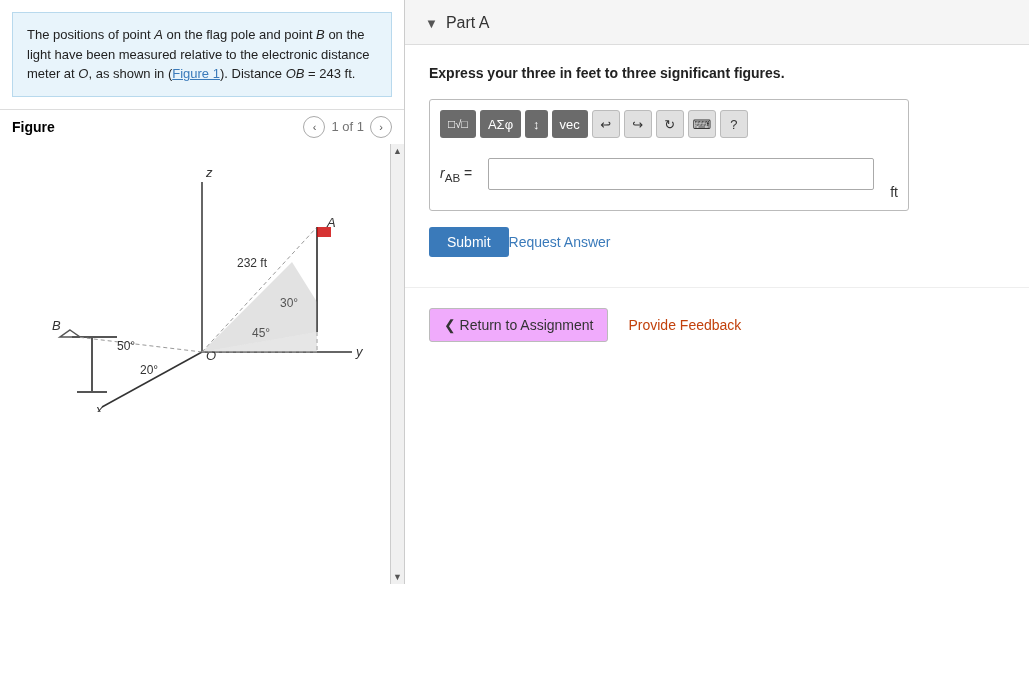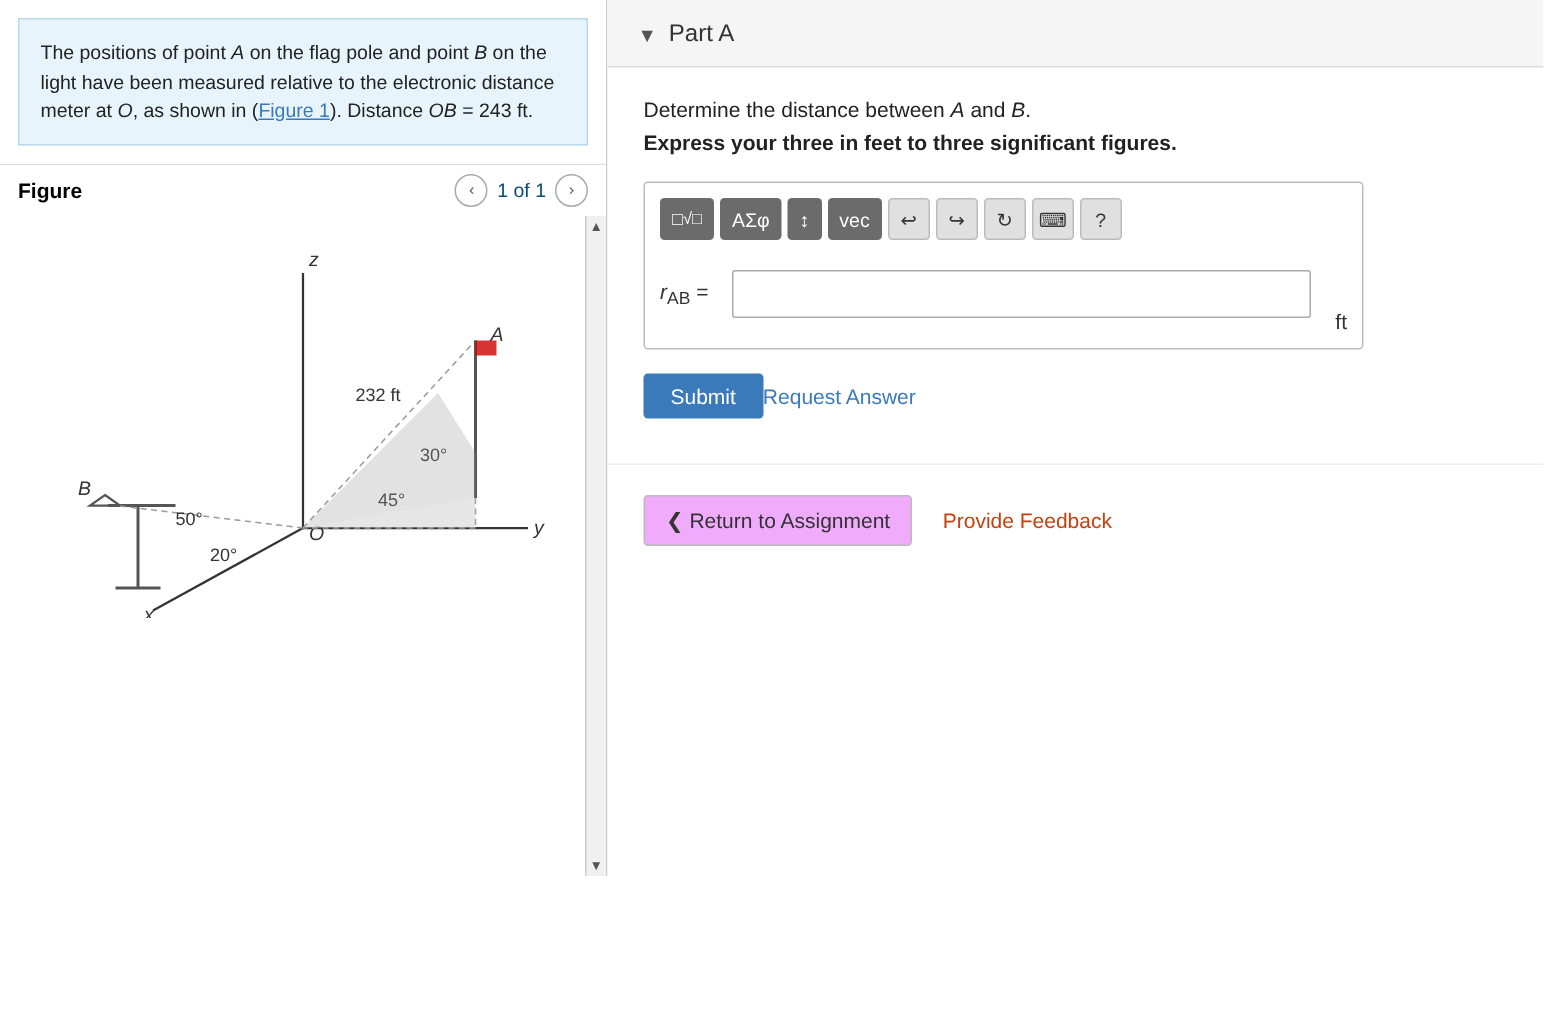--- a/index.html
+++ b/index.html
@@ -74,21 +74,21 @@
       cursor: pointer;
       font-size: 11px;
       display: flex;
       align-items: center;
       justify-content: center;
       color: #555;
     }
 
     .figure-nav span {
       font-size: 13px;
-      color: #0c4a6e;
+      color: #737373;
     }
 
     .figure-canvas {
       flex: 1;
       position: relative;
       overflow: hidden;
       background: #fff;
     }
 
     .figure-scroll {
@@ -381,23 +381,20 @@
 
 <div class="right-panel">
 
   <div class="part-header">
     <button class="part-collapse-btn">▼</button>
     <span class="part-title">Part A</span>
   </div>
 
   <div class="part-content">
 
-    <p class="part-description">
-      Determine the distance between <em>A</em> and <em>B</em>.
-    </p>
     <p class="part-instruction">Express your three in feet to three significant figures.</p>
 
     <div class="math-input-box">
 
       <div class="math-toolbar">
 
         <button class="math-btn">
           <span style="font-size:12px;">□</span>
             <span style="font-size:11px;">√□</span>
         </button>

